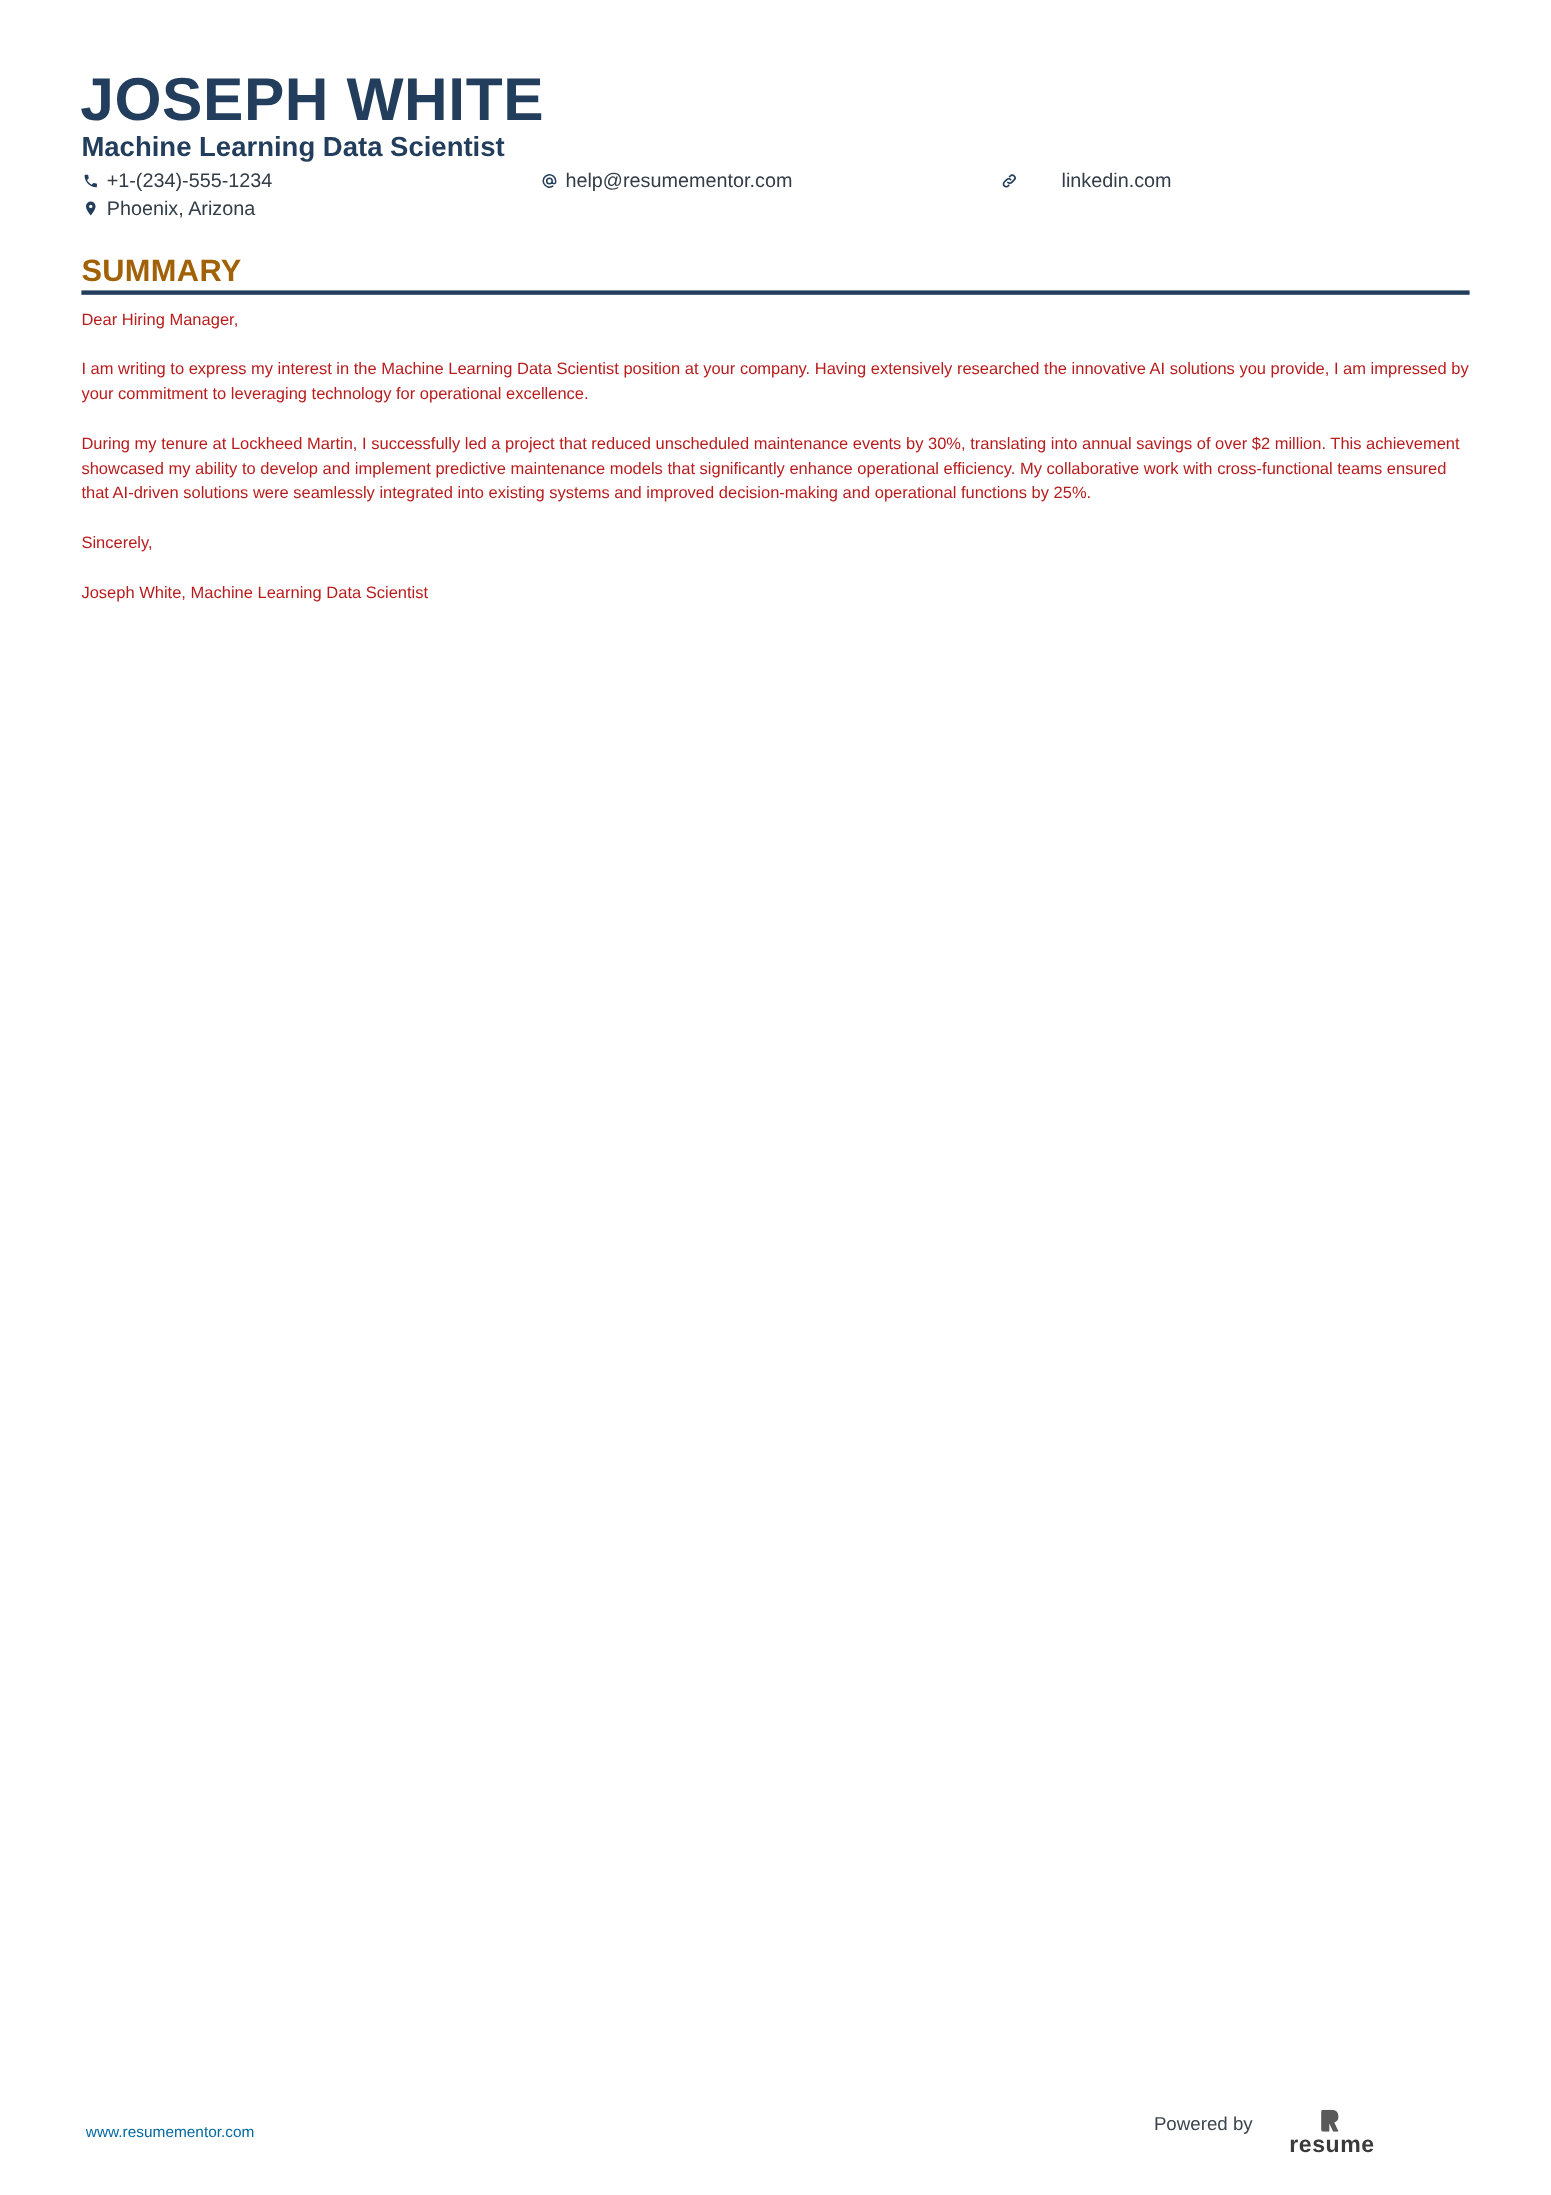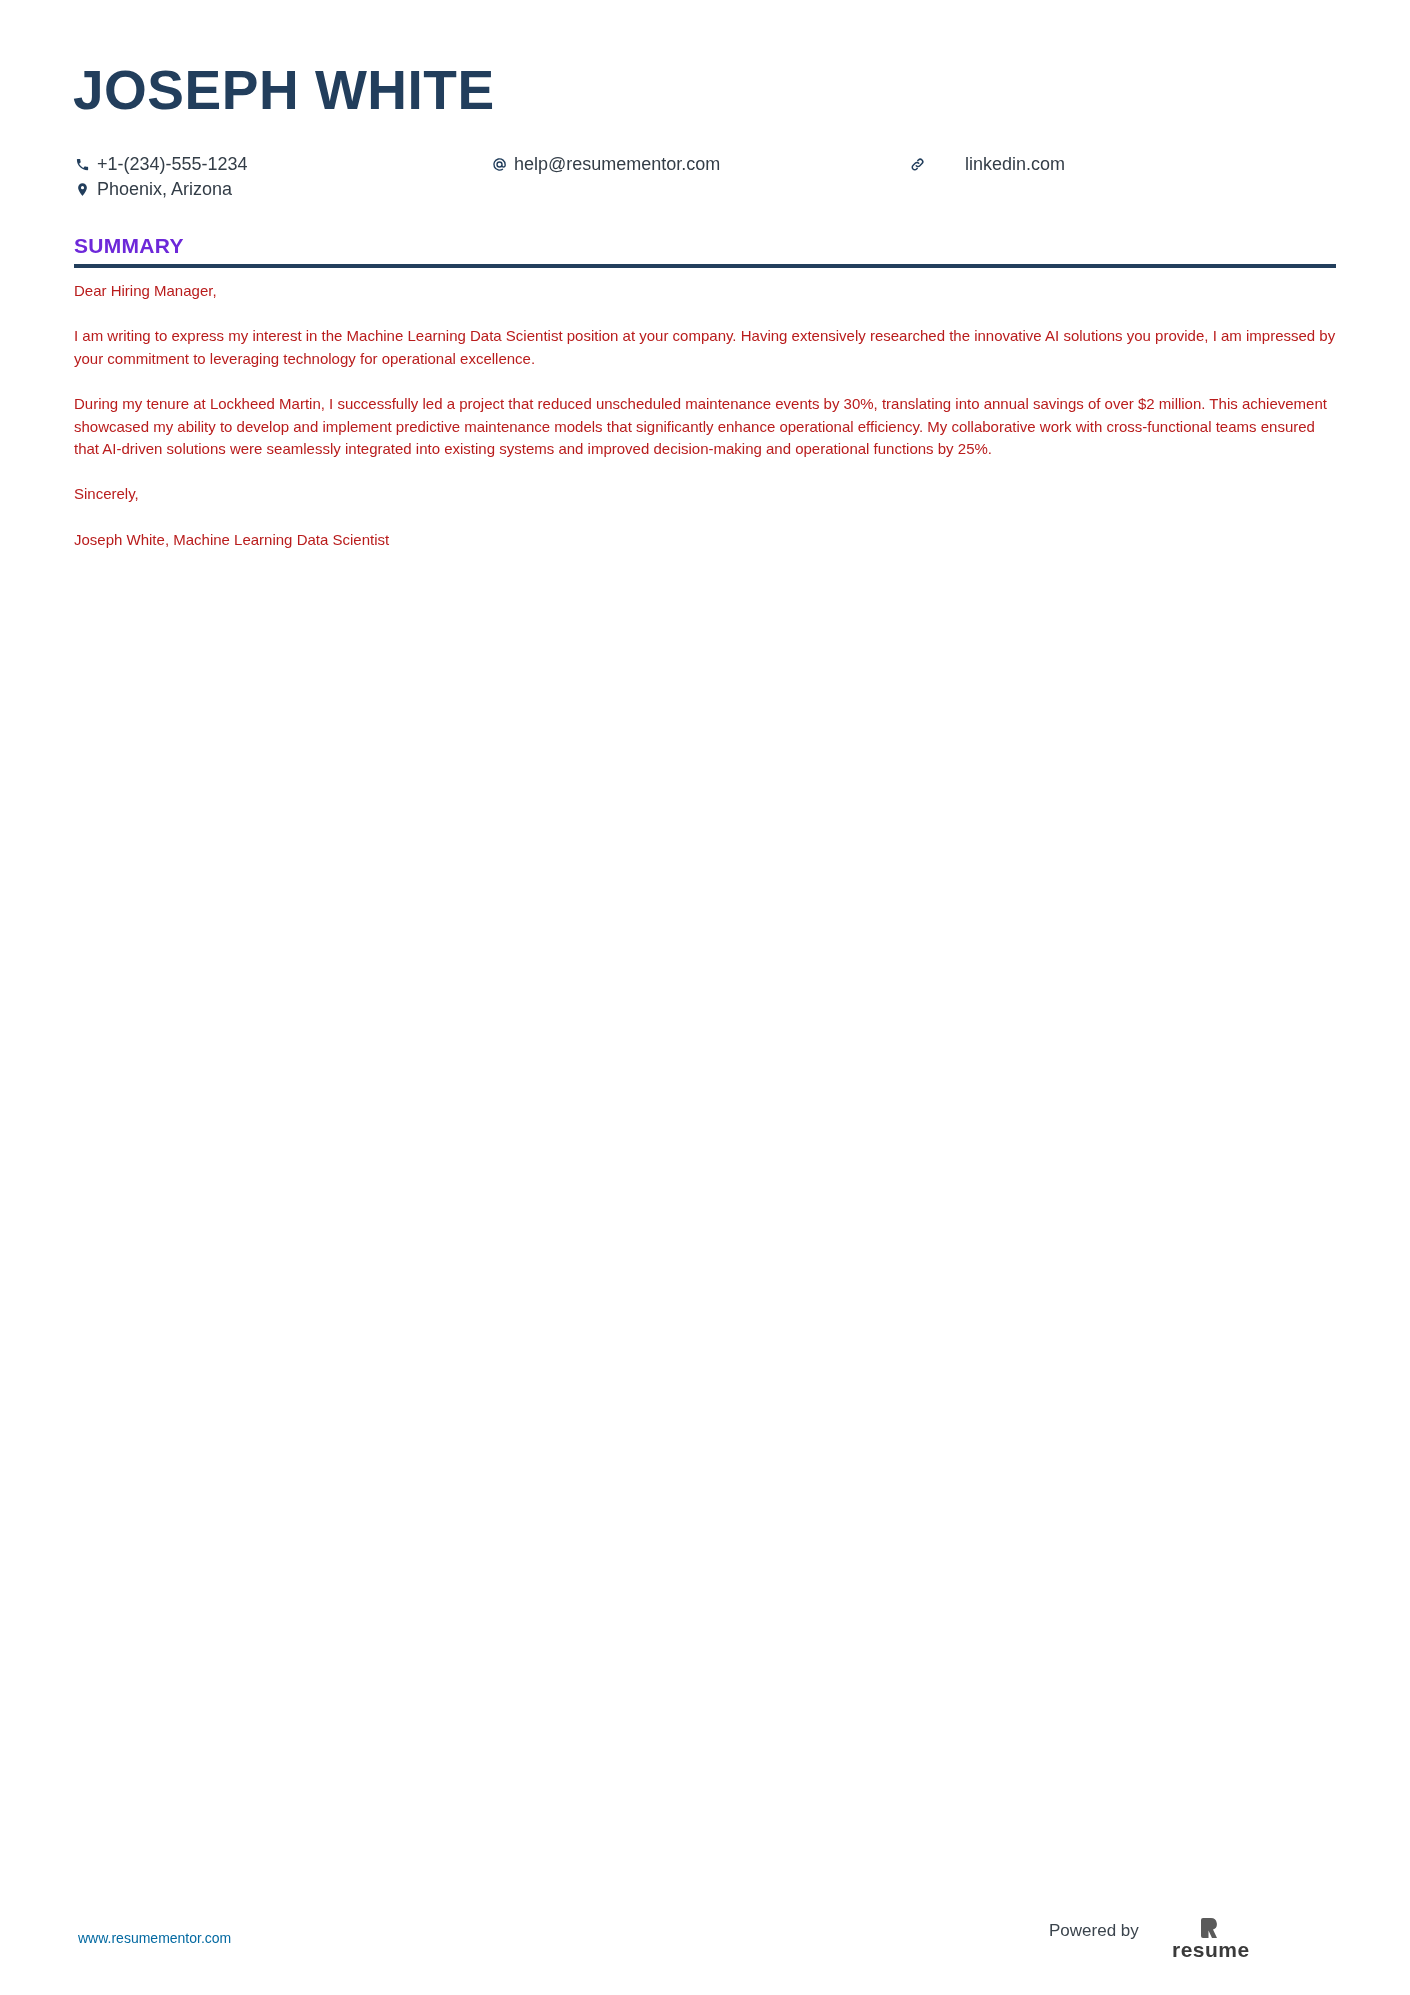--- a/index.html
+++ b/index.html
@@ -13,38 +13,39 @@
   .contact { position: absolute; font-size: 18px; font-weight: 400; color: #333d47;
              display: flex; align-items: center; line-height: 22px; white-space: nowrap; }
   .contact .ico { width: 16px; height: 16px; display: inline-flex; align-items: center; justify-content: center;
                   margin-right: 7px; color: #223e5c; }
   .contact .ico svg { width: 15px; height: 15px; }
   .c-phone { left: 74px; top: 153px; }
   .c-email { left: 491px; top: 153px; }
   .c-link  { left: 909px; top: 153px; gap: 33px; }
   .c-loc   { left: 74px; top: 178px; }
   .section-title { position: absolute; left: 74px; top: 231px; margin: 0;
-                   font-size: 21px; font-weight: 700; color: #6d28d9; line-height: 30px; letter-spacing: 0.3px; }
+                   font-size: 28px; font-weight: 700; color: #a16207; line-height: 30px; letter-spacing: 0.3px; }
   .section-rule { position: absolute; left: 74px; top: 264px; width: 1262px; height: 4px; background: #223e5c; }
   .body { position: absolute; left: 74px; top: 280px; width: 1270px;
           font-size: 15px; line-height: 22.6px; color: #b91c1c; }
   .body p { margin: 0 0 22.6px 0; }
   .footer-url { position: absolute; left: 78px; top: 1930px; font-size: 14px; color: #0369a1; }
   .powered { position: absolute; left: 1049px; top: 1921px; font-size: 17px; color: #3b444d; }
   .logo { position: absolute; left: 1172px; top: 1918px; display: flex; align-items: center; flex-direction: column; }
   .logo .mark { width: 16px; height: 20px; margin-right: 4px; }
   .logo .w1 { font-size: 21px; font-weight: 700; color: #3a3a3a; letter-spacing: 0.5px; }
   .logo .w2 { font-size: 22px; font-weight: 400; color: #8b5cf6; letter-spacing: 0.8px; margin-top: 28px; }
 </style>
 </head>
 <body>
 
 <div class="page">
 
   <h1 class="name">JOSEPH WHITE</h1>
+  <h2 class="jobtitle">Machine Learning Data Scientist</h2>
 
   <div class="contact c-phone">
     <span class="ico">
       <svg viewBox="0 0 24 24">
           <path fill="#223e5c" d="M6.6 10.8c1.4 2.8 3.8 5.1 6.6 6.6l2.2-2.2c.3-.3.7-.4 1-.2 1.1.4 2.3.6 3.6.6.6 0 1 .4 1 1V20c0 .6-.4 1-1 1C10.6 21 3 13.4 3 4c0-.6.4-1 1-1h3.5c.6 0 1 .4 1 1 0 1.3.2 2.5.6 3.6.1.3 0 .7-.2 1L6.6 10.8z"></path>
         </svg>
     </span>
     <span>+1-(234)-555-1234</span>
   </div>
 

